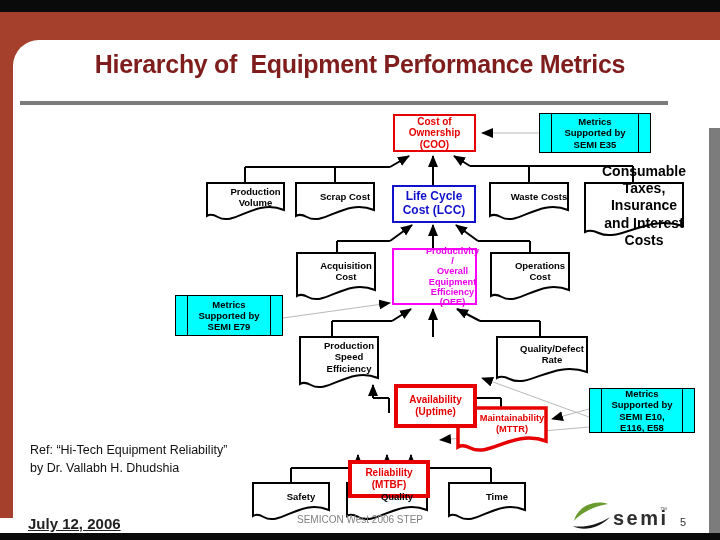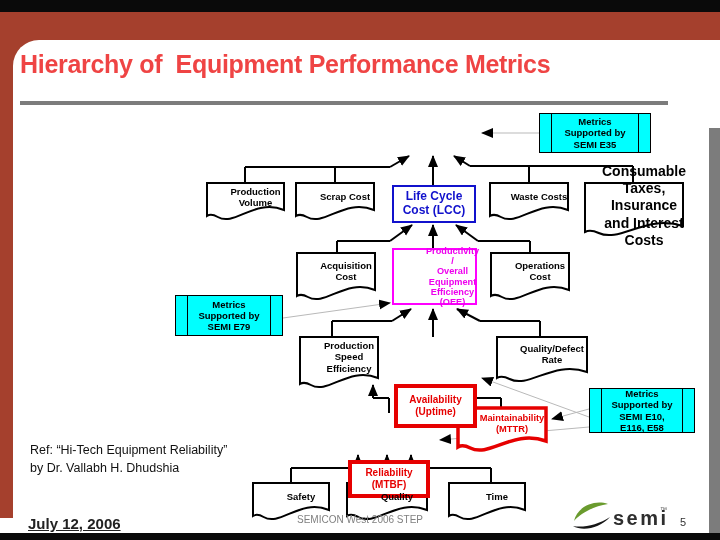--- a/index.html
+++ b/index.html
@@ -8,22 +8,22 @@
   .abs{position:absolute;}
   
   .bar-top{left:0;top:0;width:720px;height:12px;background:#0a0a0a;}
   .band{left:0;top:12px;width:720px;height:28px;background:#a5402d;}
   .lstrip{left:0;top:40px;width:13px;height:478px;background:#a5402d;}
   .corner-bg{left:13px;top:40px;width:36px;height:36px;background:#a5402d;}
   .corner-white{left:13px;top:40px;width:36px;height:36px;background:#fff;border-top-left-radius:26px;}
   .bar-bottom{left:0;top:533px;width:720px;height:7px;background:#0a0a0a;}
   .rbar{left:709px;top:128px;width:11px;height:405px;background:#7c7c7c;}
   .divider{left:20px;top:101px;width:648px;height:4px;background:#7c7c7c;}
-  .title{left:20px;top:50px;width:680px;font-size:25px;font-weight:bold;
-         color:#ef4444;white-space:pre;letter-spacing:-0.3px;}
+  .title{left:20px;top:50px;width:680px;text-align:center;font-size:25px;font-weight:bold;
+         color:#7f1d1d;white-space:pre;letter-spacing:-0.3px;}
   
   svg.canvas{left:0;top:0;z-index:2;}
   .node{position:absolute;z-index:3;display:flex;align-items:center;justify-content:center;
         text-align:center;font-weight:bold;white-space:pre-line;line-height:1.16;
         font-size:9.5px;color:#000;box-sizing:border-box;}
   .rect{background:#fff;border:2.5px solid #000;}
   .red{border-color:#e60000;color:#e60000;font-size:10px;}
   .blue{border-color:#1111cc;color:#1111cc;font-size:12px;}
   .magenta{border-color:#ff00ff;color:#ee00ee;font-size:9.2px;line-height:1.12;padding-left:36px;}
   .thick{border-width:4px;margin-top:47px;}
@@ -110,20 +110,23 @@
         <path d="M491 253 L569 253 L569 290 C 539.4 278, 519.1 307, 501.9 297 C 496.5 294, 492.6 295, 491 296 Z" class="doc"></path>
         <path d="M300 337 L378 337 L378 378 C 348.4 366, 328.1 395, 310.9 385 C 305.5 382, 301.6 383, 300 384 Z" class="doc"></path>
         <path d="M497 337 L587 337 L587 372 C 552.8 360, 529.4 389, 509.6 379 C 503.3 376, 498.8 377, 497 378 Z" class="doc"></path>
         <path d="M458 408 L546 408 L546 441 C 512.6 429, 489.7 458, 470.3 448 C 464.2 445, 459.8 446, 458 447 Z" class="doc doc-red"></path>
         <path d="M253 483 L329 483 L329 510 C 300.1 498, 280.4 527, 263.6 517 C 258.3 514, 254.5 515, 253 516 Z" class="doc"></path>
         <path d="M347 483 L427 483 L427 510 C 396.6 498, 375.8 527, 358.2 517 C 352.6 514, 348.6 515, 347 516 Z" class="doc"></path>
         <path d="M449 483 L525 483 L525 510 C 496.1 498, 476.4 527, 459.6 517 C 454.3 514, 450.5 515, 449 516 Z" class="doc"></path>
       </g>
   </svg>
 
+  <div class="node rect red" style="left:393px;top:114px;width:83px;height:38px">Cost of
+Ownership
+(COO)</div>
   <div class="node rect blue" style="left:392px;top:185px;width:84px;height:38px">Life Cycle
 Cost (LCC)</div>
   <div class="node rect magenta" style="left:392px;top:248px;width:85px;height:57px">Productivity /
 Overall
 Equipment
 Efficiency
 (OEE)</div>
   <div class="node rect red thick" style="left:394px;top:337px;width:83px;height:44px">Availability
 (Uptime)</div>
   <div class="node rect red thick" style="left:348px;top:413px;width:82px;height:38px">Reliability

